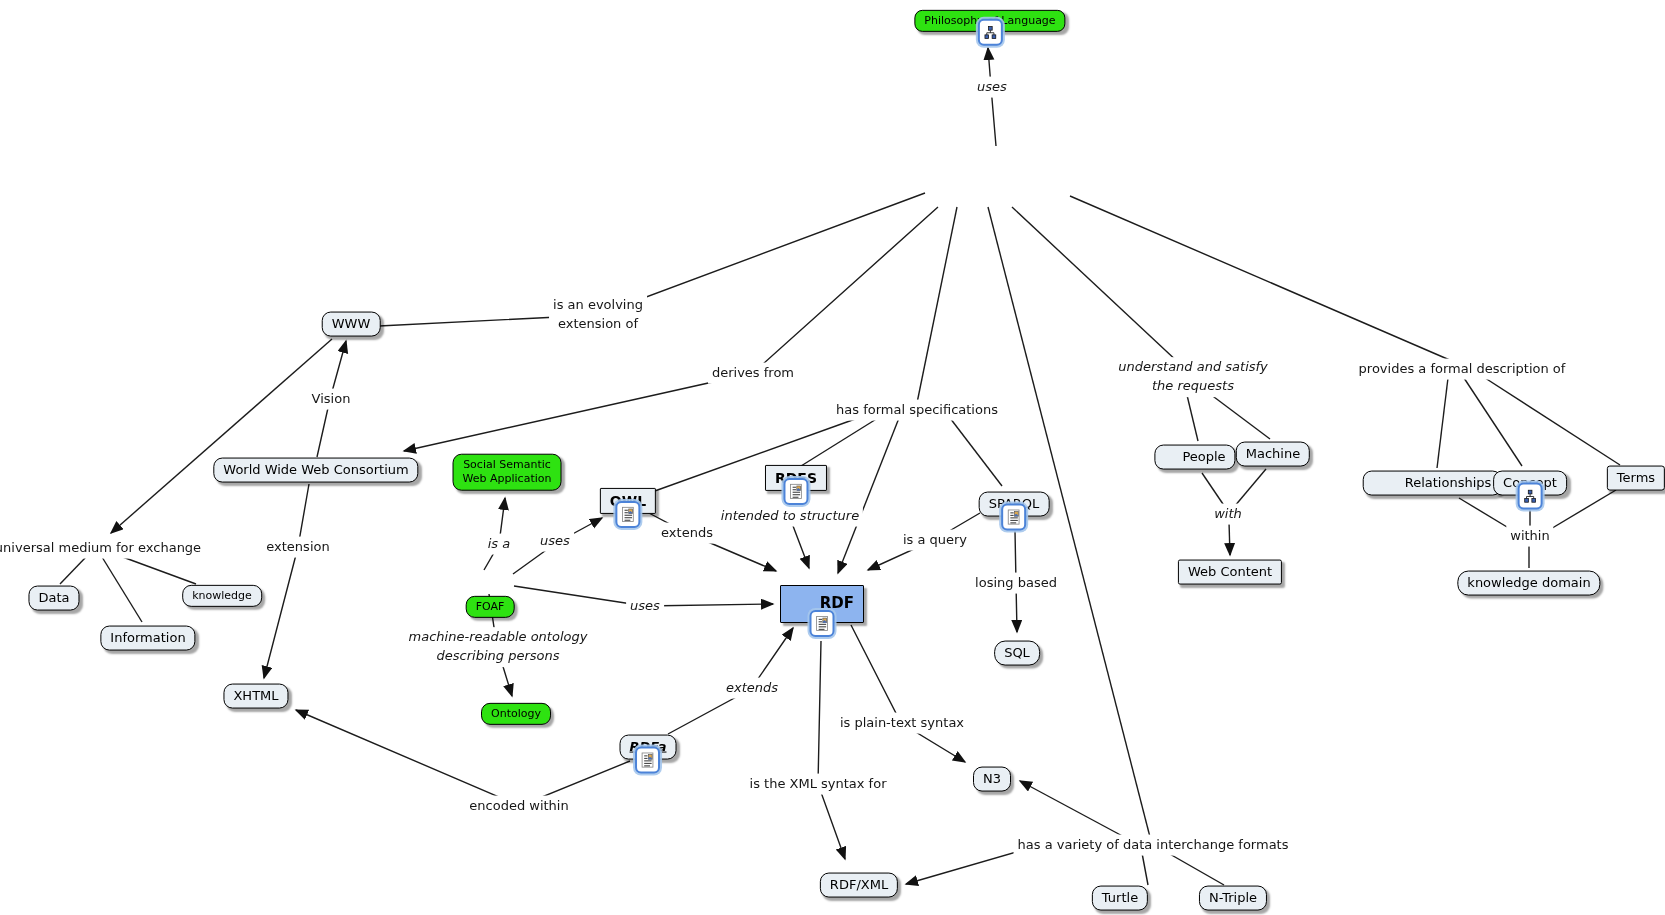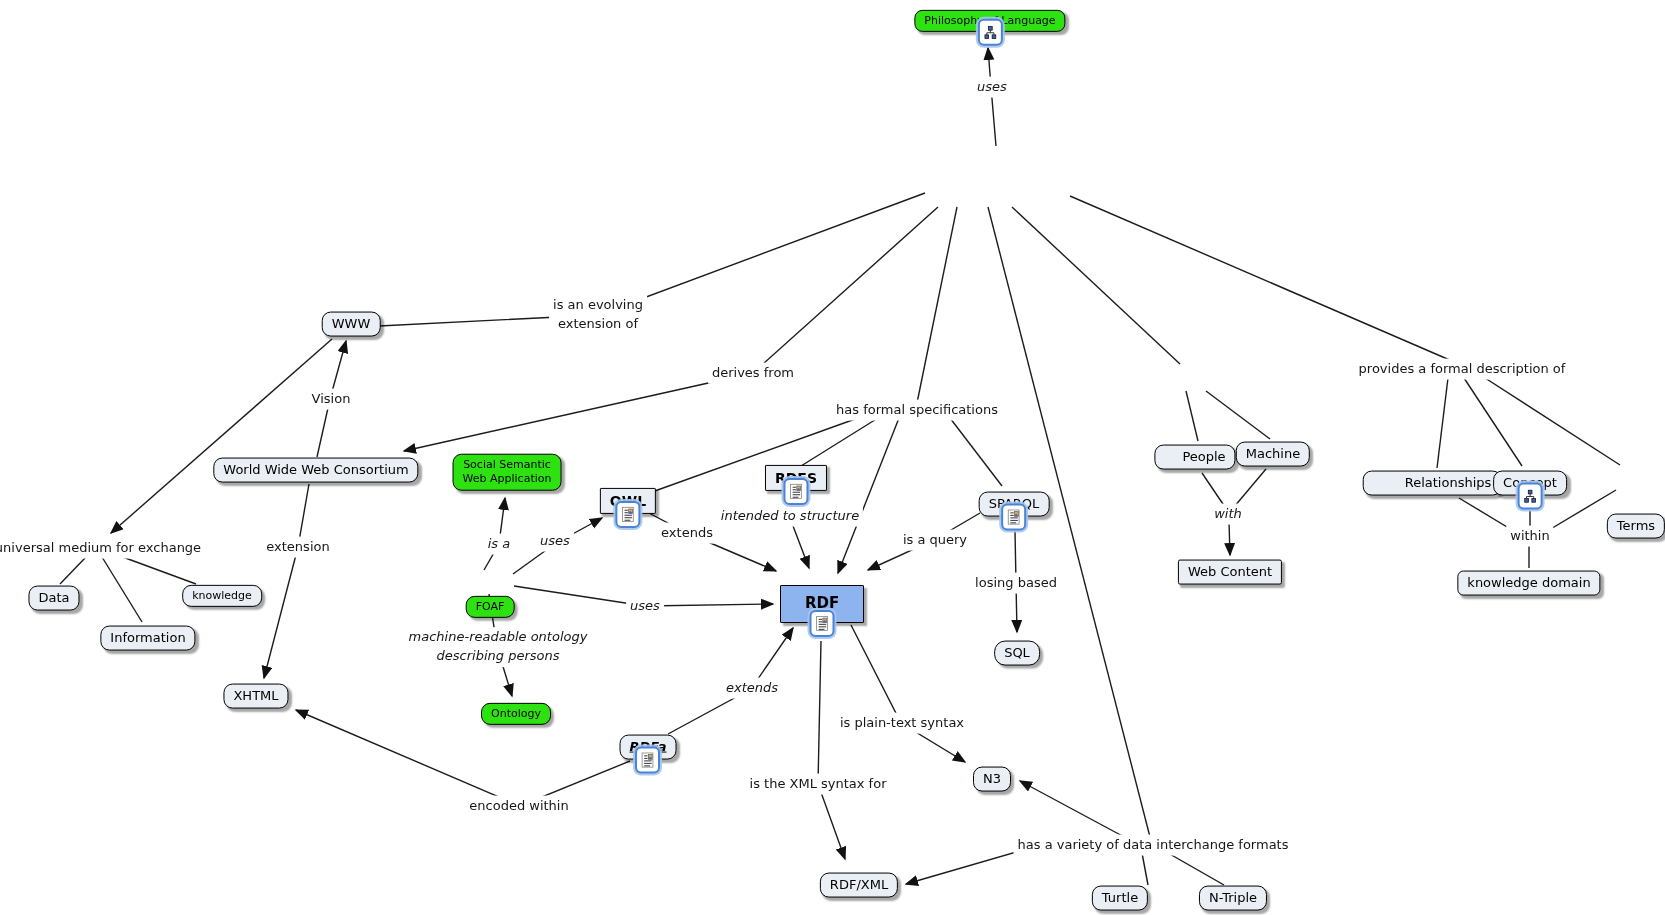--- a/index.html
+++ b/index.html
@@ -98,20 +98,24 @@
     <div class="edge-label" style="left: 598px; top: 315px;">
       <div>is an evolving</div>
       <div>extension of</div>
     </div>
     <div class="edge-label" style="left: 753px; top: 373px;">
       <div>derives from</div>
     </div>
     <div class="edge-label" style="left: 917px; top: 410px;">
       <div>has formal specifications</div>
     </div>
+    <div class="edge-label italic" style="left: 1193px; top: 377px;">
+      <div>understand and satisfy</div>
+      <div>the requests</div>
+    </div>
     <div class="edge-label" style="left: 1462px; top: 369px;">
       <div>provides a formal description of</div>
     </div>
     <div class="edge-label" style="left: 331px; top: 399px;">
       <div>Vision</div>
     </div>
     <div class="edge-label" style="left: 298px; top: 547px;">
       <div>extension</div>
     </div>
     <div class="edge-label" style="left: 98px; top: 548px;">
@@ -216,21 +220,21 @@
       </div>
       <span class="res-icon">
         <svg width="15" height="17" viewBox="0 0 18 20">
           <rect x="2.5" y="1.5" width="13" height="17" fill="#ffffff" stroke="#888" stroke-width="1"></rect>
           <path d="M5 5h4 M5 8h4 M5 11h9 M5 14h9 M5 17h7" stroke="#333" stroke-width="1.2" fill="none"></path>
           <rect x="10" y="3.5" width="4.5" height="5.5" fill="#e0a94e" stroke="#555" stroke-width="0.8"></rect>
           <path d="M10 7.5 l2 -1.6 l2.5 2.2 v0.9 h-4.5 z" fill="#4a6fb5"></path>
         </svg>
       </span>
     </div>
-    <div class="node style-blue" style="left: 822px; top: 604px; font-size: 15px; border-radius: 1px; min-width: 84px; min-height: 38px;">
+    <div class="node style-blue" style="left: 822px; top: 604px; font-size: 15px; border-radius: 1px; min-width: 84px; min-height: 38px; justify-content: flex-end;">
       <div class="node-label">
         <div>RDF</div>
       </div>
       <span class="res-icon">
         <svg width="15" height="17" viewBox="0 0 18 20">
           <rect x="2.5" y="1.5" width="13" height="17" fill="#ffffff" stroke="#888" stroke-width="1"></rect>
           <path d="M5 5h4 M5 8h4 M5 11h9 M5 14h9 M5 17h7" stroke="#333" stroke-width="1.2" fill="none"></path>
           <rect x="10" y="3.5" width="4.5" height="5.5" fill="#e0a94e" stroke="#555" stroke-width="0.8"></rect>
           <path d="M10 7.5 l2 -1.6 l2.5 2.2 v0.9 h-4.5 z" fill="#4a6fb5"></path>
         </svg>
@@ -280,26 +284,26 @@
       </div>
       <span class="res-icon">
         <svg width="15" height="17" viewBox="0 0 18 20">
           <path d="M9 7.5 v3 M4.7 10.5 h8.6 M4.7 10.5 v2.5 M13.3 10.5 v2.5" stroke="#222" stroke-width="1.1" fill="none"></path>
           <rect x="6.8" y="3" width="4.4" height="4.4" fill="#3a5fae" stroke="#111" stroke-width="0.9"></rect>
           <rect x="2.5" y="13" width="4.4" height="4.4" fill="#3a5fae" stroke="#111" stroke-width="0.9"></rect>
           <rect x="11.1" y="13" width="4.4" height="4.4" fill="#3a5fae" stroke="#111" stroke-width="0.9"></rect>
         </svg>
       </span>
     </div>
-    <div class="node style-default" style="left: 1636px; top: 478px; font-size: 13px; border-radius: 9px; margin-top: 48px;">
+    <div class="node style-default" style="left: 1636px; top: 478px; font-size: 13px; border-radius: 3px;">
       <div class="node-label">
         <div>Terms</div>
       </div>
     </div>
-    <div class="node style-default" style="left: 1529px; top: 583px; font-size: 13px; border-radius: 6px;">
+    <div class="node style-default" style="left: 1529px; top: 583px; font-size: 13px; border-radius: 11px;">
       <div class="node-label">
         <div>knowledge domain</div>
       </div>
     </div>
     <div class="node style-default" style="left: 54px; top: 598px; font-size: 13px; border-radius: 9px;">
       <div class="node-label">
         <div>Data</div>
       </div>
     </div>
     <div class="node style-default" style="left: 222px; top: 596px; font-size: 11px; border-radius: 9px;">

